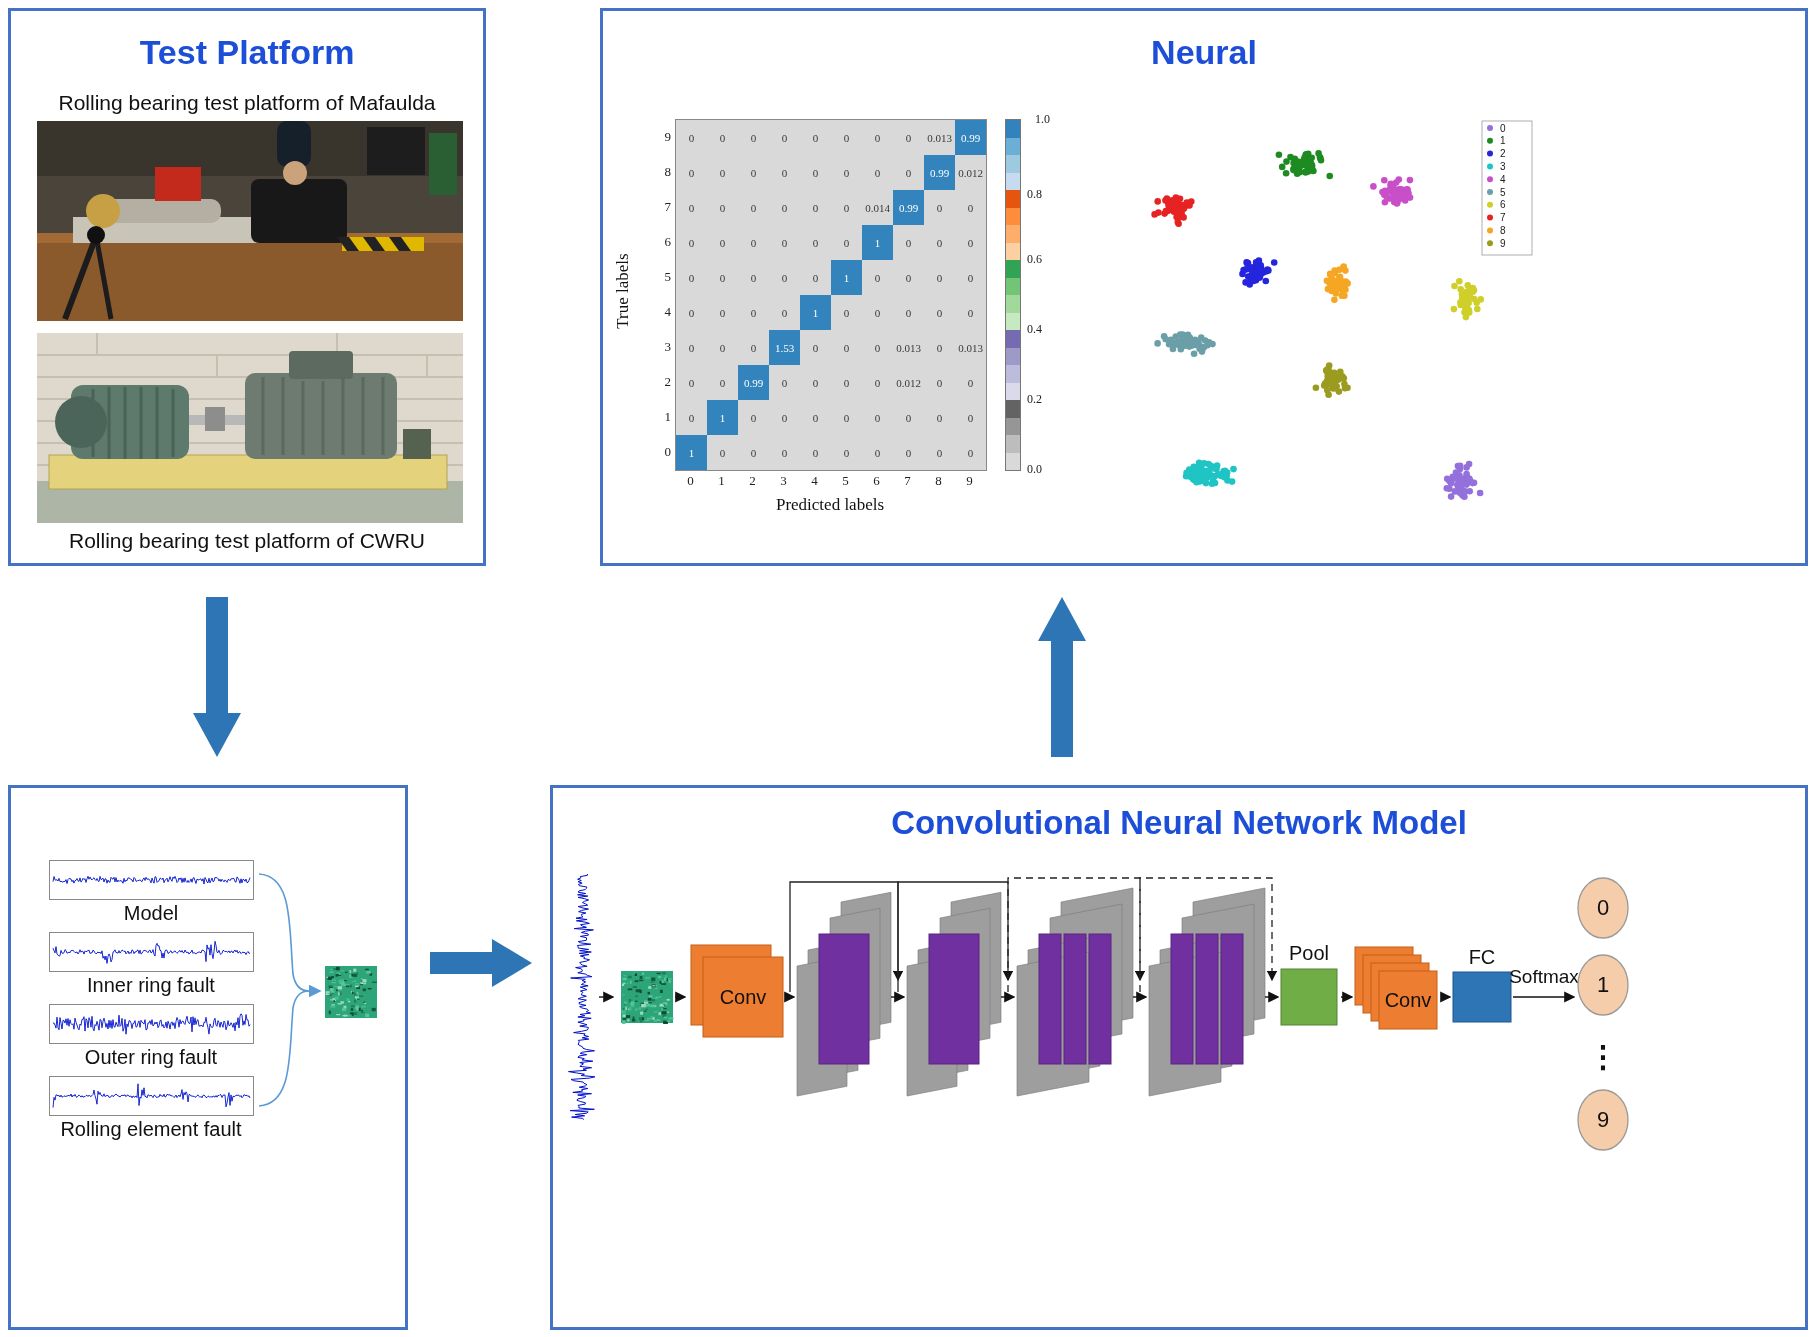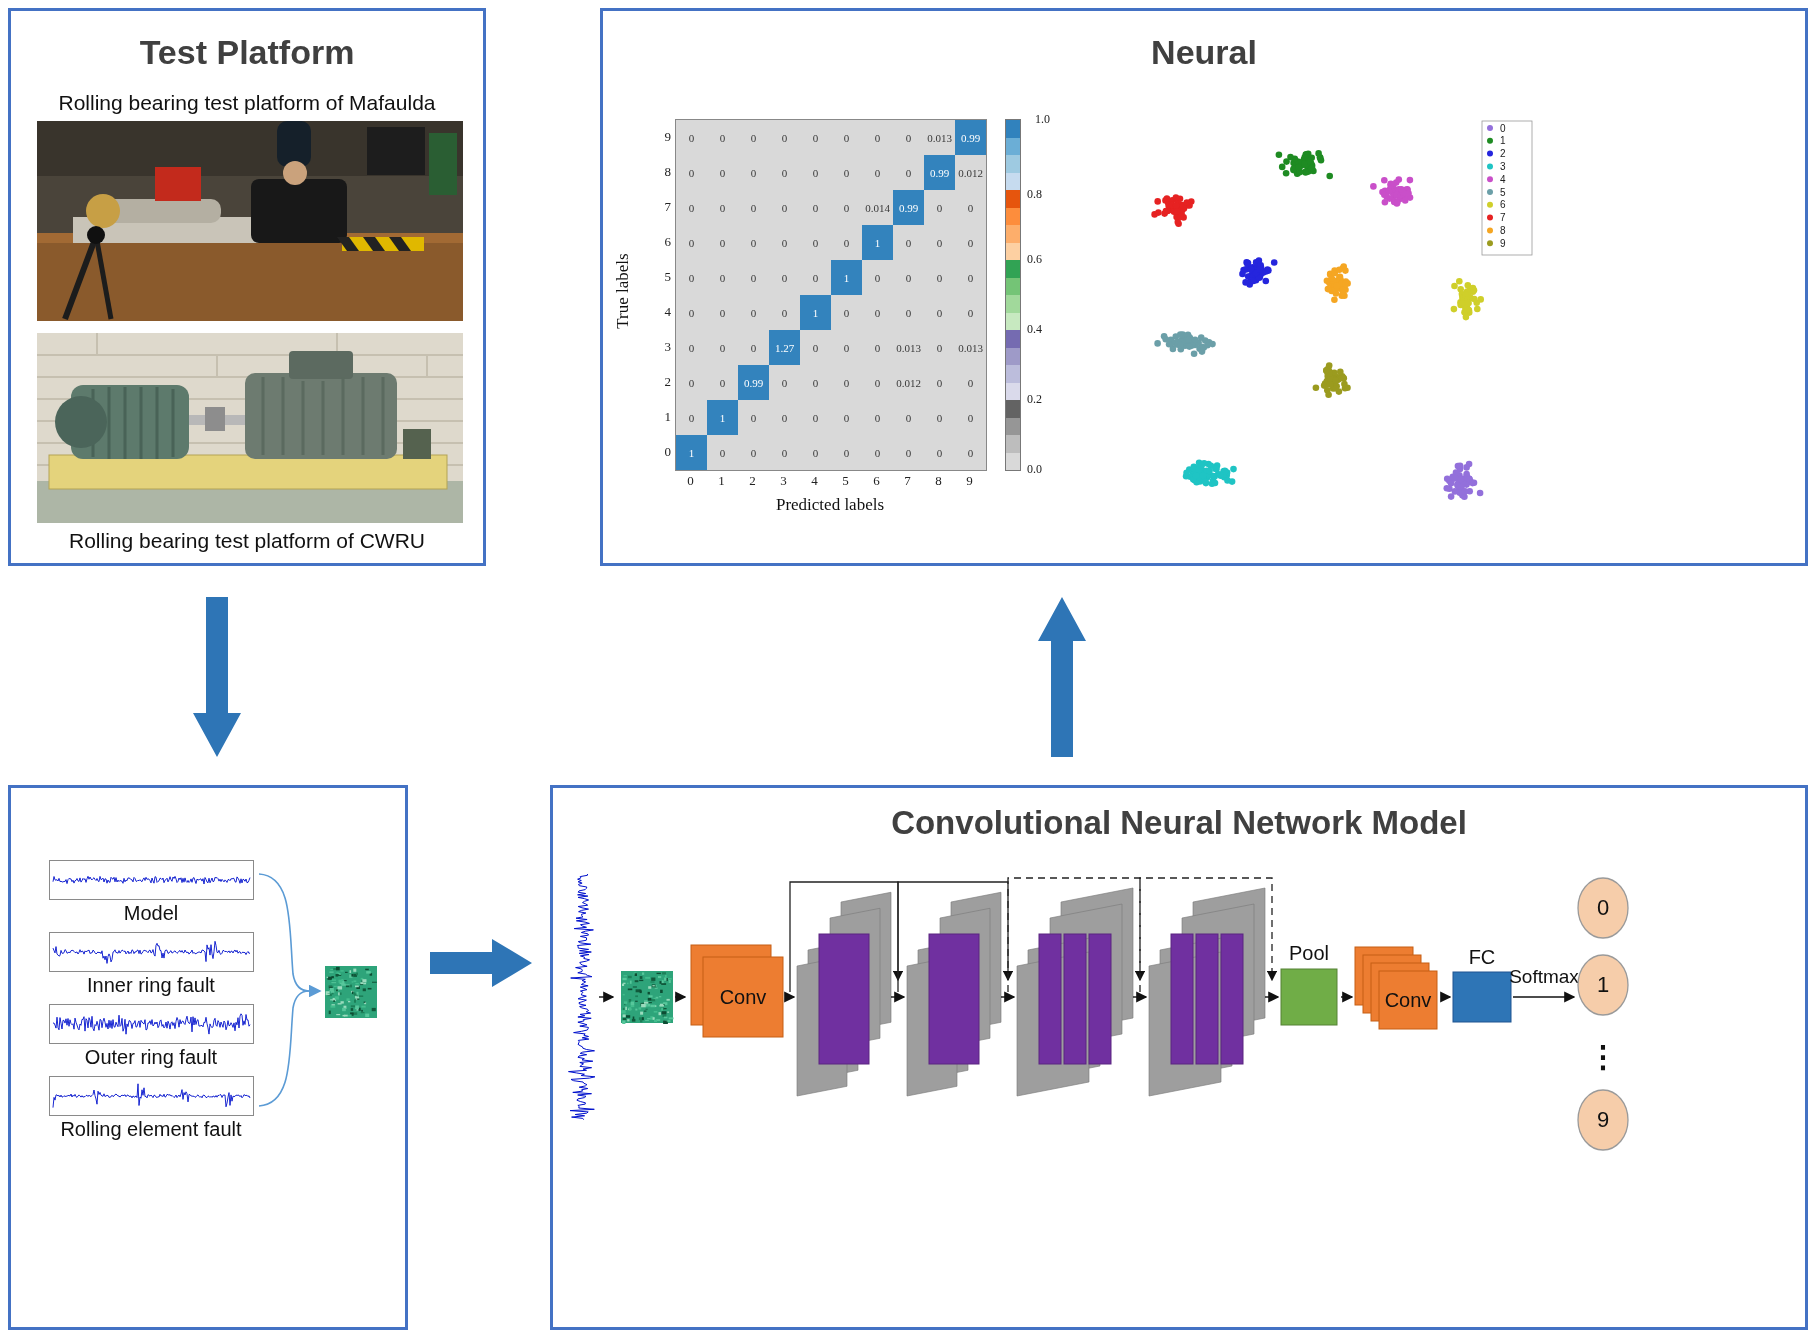--- a/index.html
+++ b/index.html
@@ -1,19 +1,19 @@
 <!DOCTYPE html>
 <html><head>
 <meta charset="utf-8">
 <style>
   *{box-sizing:border-box}
   body{margin:0;background:#ffffff}
   .canvas{position:relative;width:1818px;height:1337px;background:#fff;font-family:"Liberation Sans",sans-serif;overflow:hidden}
   .panel{position:absolute;border:3px solid #4472c4;background:#fff}
-  .panel-title{font-weight:bold;color:#404040;text-align:center;margin:0 auto}
+  .panel-title{font-weight:bold;color:#1d4ed8;text-align:center;margin:0 auto}
   .caption{color:#111;text-align:center;font-size:21px}
   .photo{position:absolute;overflow:hidden}
   .sig-box{position:absolute;width:205px;height:40px;border:1px solid #8a8a8a;background:#fff}
   .sig-caption{position:absolute;width:280px;text-align:center;font-size:20px;color:#111}
   
   .cm-wrap{position:absolute;width:430px;height:420px;font-family:"Liberation Serif",serif}
   .cm-ylabel{position:absolute;left:-126px;top:162px;width:200px;text-align:center;transform:rotate(-90deg);font-size:17px;color:#111}
   .cm-yticks{position:absolute;left:0;top:0;width:22px}
   .cm-yticks div{height:35px;line-height:35px;text-align:right;font-size:13px;color:#222}
   .cm-grid{position:absolute;left:26px;top:0;display:grid;grid-template-columns:repeat(10,31px);grid-template-rows:repeat(10,35px);border:1px solid #888;width:312px;height:352px}
@@ -184,21 +184,21 @@
           <div class="cm-cell" style="background: rgb(217, 217, 217);">0</div>
           <div class="cm-cell" style="background: rgb(51, 131, 189); color: rgb(255, 255, 255);">1</div>
           <div class="cm-cell" style="background: rgb(217, 217, 217);">0</div>
           <div class="cm-cell" style="background: rgb(217, 217, 217);">0</div>
           <div class="cm-cell" style="background: rgb(217, 217, 217);">0</div>
           <div class="cm-cell" style="background: rgb(217, 217, 217);">0</div>
           <div class="cm-cell" style="background: rgb(217, 217, 217);">0</div>
           <div class="cm-cell" style="background: rgb(217, 217, 217);">0</div>
           <div class="cm-cell" style="background: rgb(217, 217, 217);">0</div>
           <div class="cm-cell" style="background: rgb(217, 217, 217);">0</div>
-          <div class="cm-cell" style="background: rgb(51, 131, 189); color: rgb(255, 255, 255);">1.27</div>
+          <div class="cm-cell" style="background: rgb(51, 131, 189); color: rgb(255, 255, 255);">1.53</div>
           <div class="cm-cell" style="background: rgb(217, 217, 217);">0</div>
           <div class="cm-cell" style="background: rgb(217, 217, 217);">0</div>
           <div class="cm-cell" style="background: rgb(217, 217, 217);">0</div>
           <div class="cm-cell" style="background: rgb(217, 217, 217);">0.013</div>
           <div class="cm-cell" style="background: rgb(217, 217, 217);">0</div>
           <div class="cm-cell" style="background: rgb(217, 217, 217);">0.013</div>
           <div class="cm-cell" style="background: rgb(217, 217, 217);">0</div>
           <div class="cm-cell" style="background: rgb(217, 217, 217);">0</div>
           <div class="cm-cell" style="background: rgb(51, 131, 189); color: rgb(255, 255, 255);">0.99</div>
           <div class="cm-cell" style="background: rgb(217, 217, 217);">0</div>

